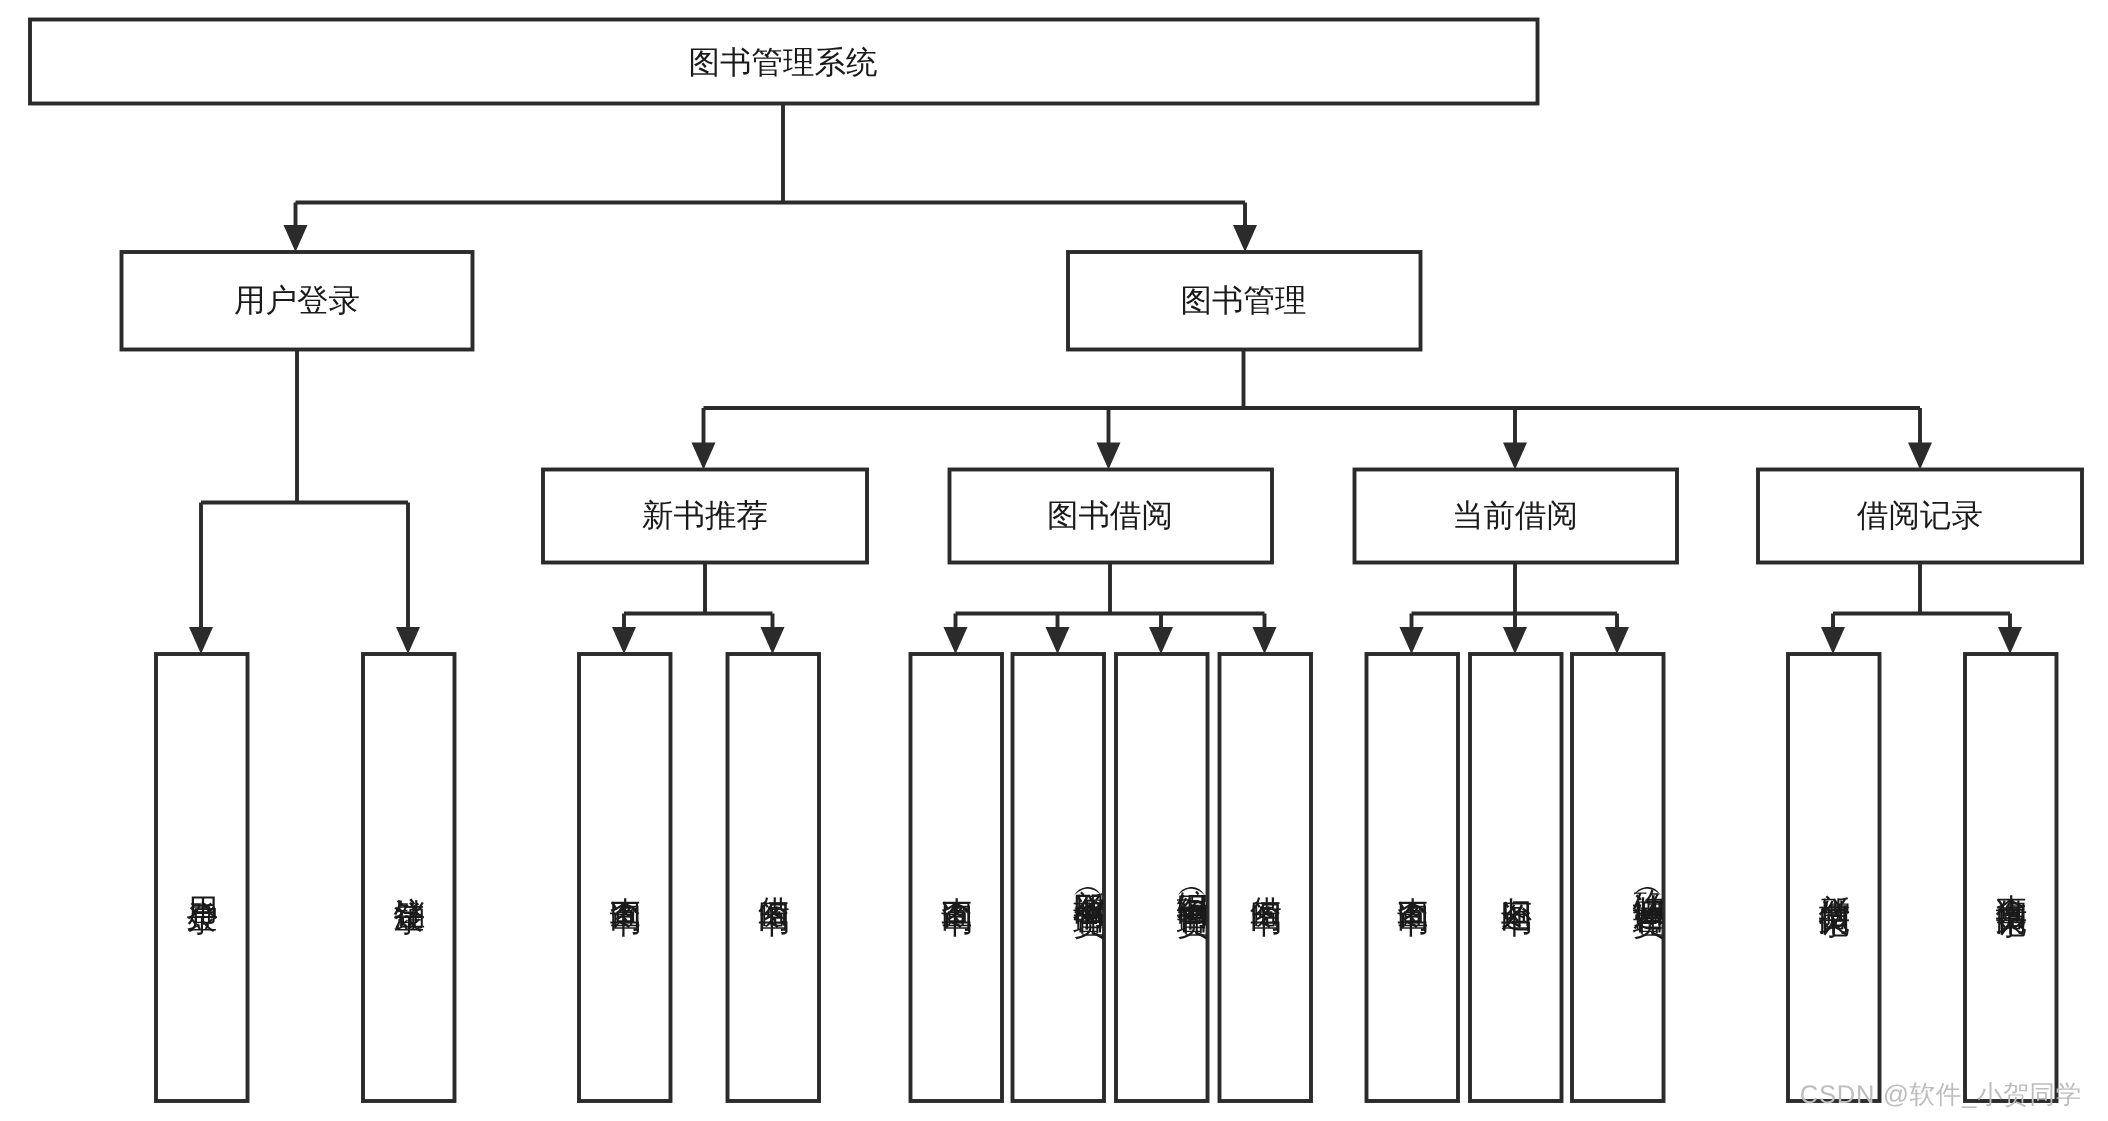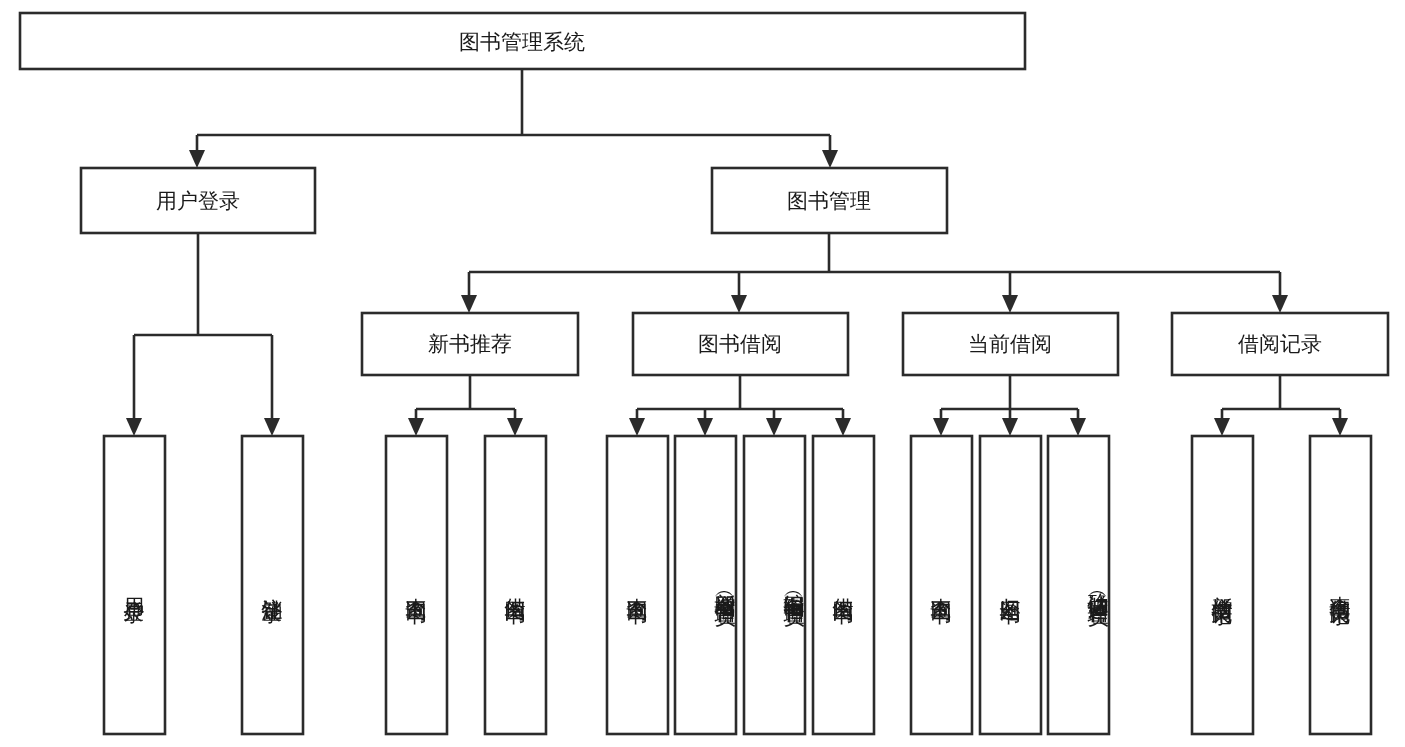--- a/index.html
+++ b/index.html
@@ -220,14 +220,15 @@
   <div class="leaf-label-wrap" style="left:744px; top:436px; width:61px; height:298px; align-items:flex-start;">编辑图书（管理员）</div>
   <div class="leaf-label-wrap" style="left:813px; top:436px; width:61px; height:298px;">借阅图书</div>
 
   <div class="leaf-label-wrap" style="left:911px; top:436px; width:61px; height:298px;">查询图书</div>
   <div class="leaf-label-wrap" style="left:980px; top:436px; width:61px; height:298px;">归还图书</div>
   <div class="leaf-label-wrap" style="left:1048px; top:436px; width:61px; height:298px; align-items:flex-start;">确认归还（管理员）</div>
 
   <div class="leaf-label-wrap" style="left:1192px; top:436px; width:61px; height:298px;">新增借阅记录</div>
   <div class="leaf-label-wrap" style="left:1310px; top:436px; width:61px; height:298px;">查询借阅记录</div>
 
+  <div class="watermark">CSDN @软件_小贺同学</div>
 
 </div>
 
 </body></html>

